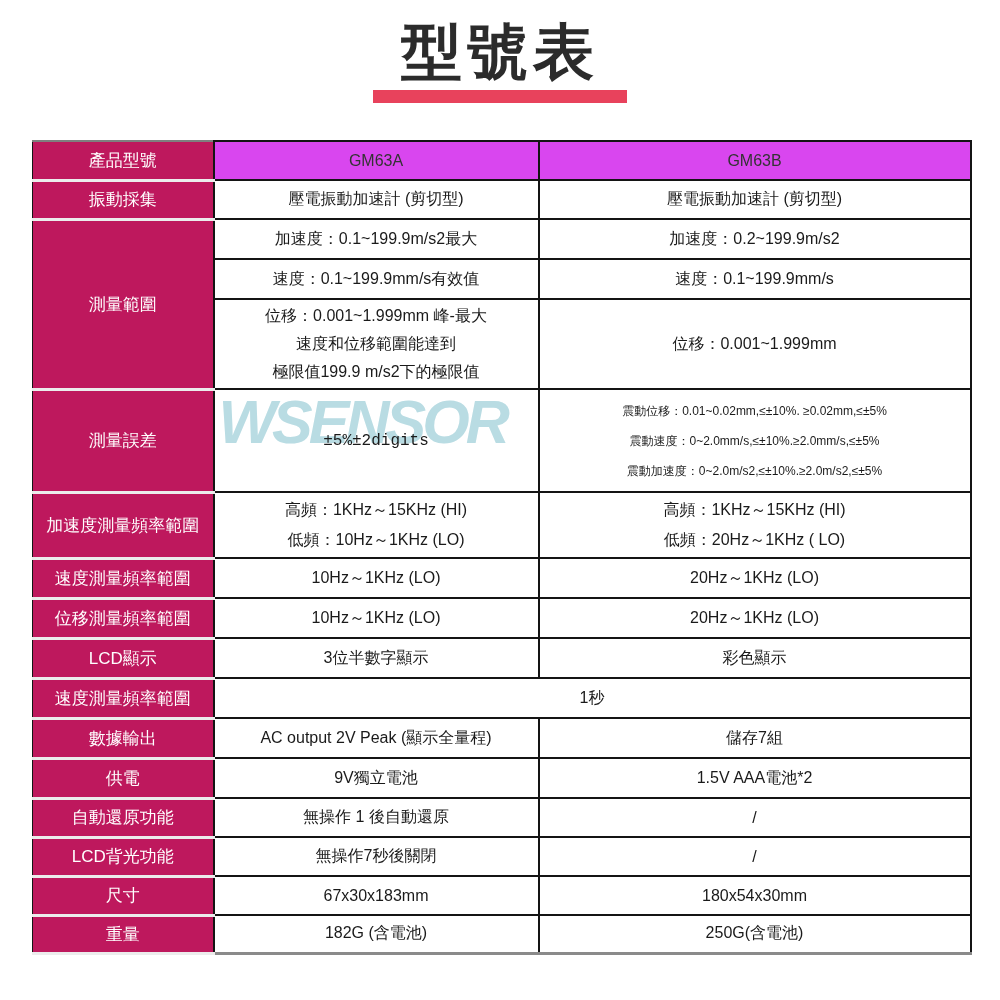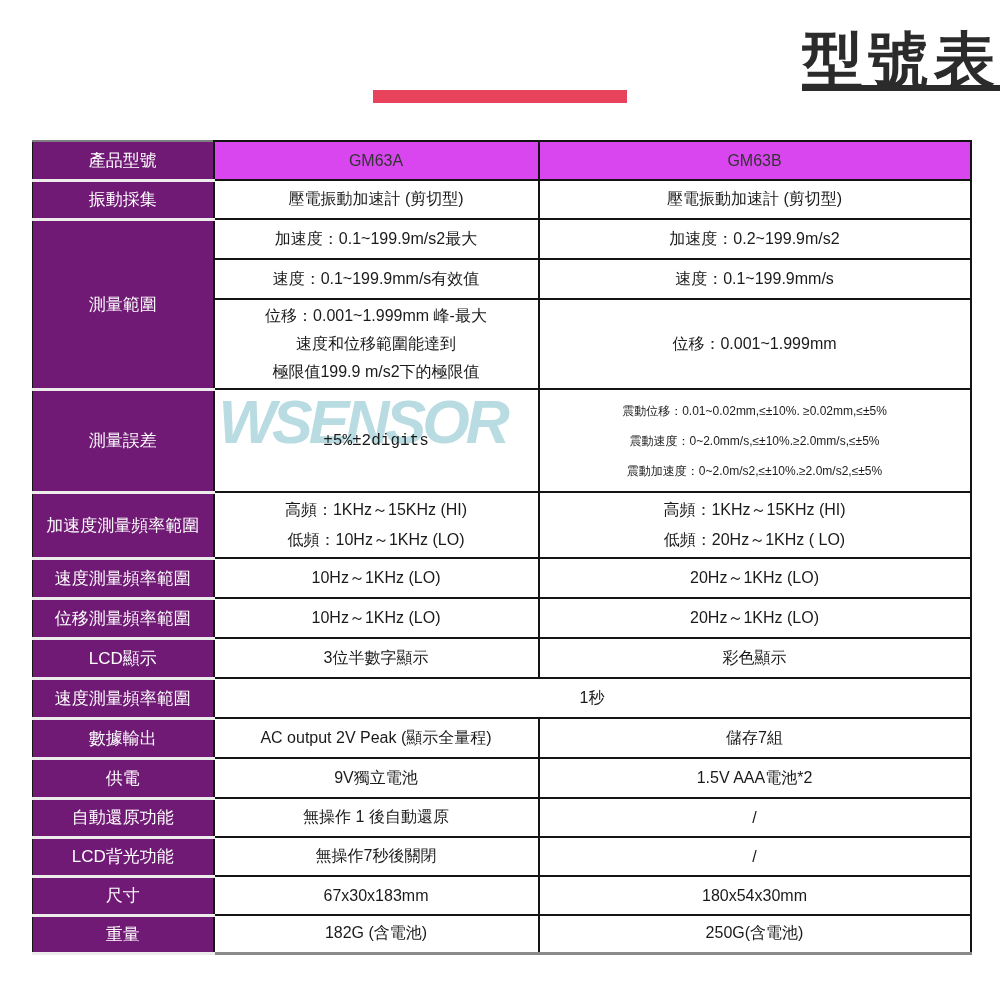--- a/index.html
+++ b/index.html
@@ -1,32 +1,32 @@
 <!DOCTYPE html>
 <html><head>
 <meta charset="utf-8">
 <style>
   * { margin:0; padding:0; box-sizing:border-box; }
   html,body { width:1000px; height:1000px; background:#ffffff;
     font-family:"Liberation Sans", sans-serif; }
   .page { position:relative; width:1000px; height:1000px; background:#fff; overflow:hidden; }
 
-  .title { position:absolute; top:20px; left:0; width:1000px; text-align:right;
-    font-size:61px; font-weight:900; color:#2b2b2b; letter-spacing:5px;text-decoration:underline; }
+  .title { position:absolute; top:12px; left:0; width:1000px; text-align:center;
+    font-size:61px; font-weight:900; color:#2b2b2b; letter-spacing:5px; }
   .accent-bar { position:absolute; top:90px; left:373px; width:254px; height:13px;
     background:#e8425c; }
 
   table.spec { position:absolute; top:140px; left:32px; width:938px;
     border-collapse:collapse; table-layout:fixed;
     border-top:2px solid #7f7f7f; border-bottom:3px solid #8a8a8a;
     border-left:1px solid #141414; border-right:2px solid #141414; }
   col.c1 { width:181px; } col.c2 { width:325px; } col.c3 { width:432px; }
 
   td { vertical-align:middle; text-align:center; }
-  td.lab { background:#701a75; color:#ffffff; font-size:17px;
+  td.lab { background:#be185d; color:#ffffff; font-size:17px;
     border-bottom:3px solid #ececec; border-right:2px solid #141414; }
   td.dat { background:#ffffff; color:#1a1a1a; font-size:16px;
     border:2px solid #141414; padding:2px 6px; }
   td.hdr { background:#d946ef; color:#333333; }
 
   tr.h38{height:38px} tr.h39{height:39px} tr.h40{height:40px}
   tr.h62{height:62px} tr.h85{height:85px} tr.h103{height:103px}
 
   .l28 div { line-height:28px; }
   .l30 div { line-height:30px; }

